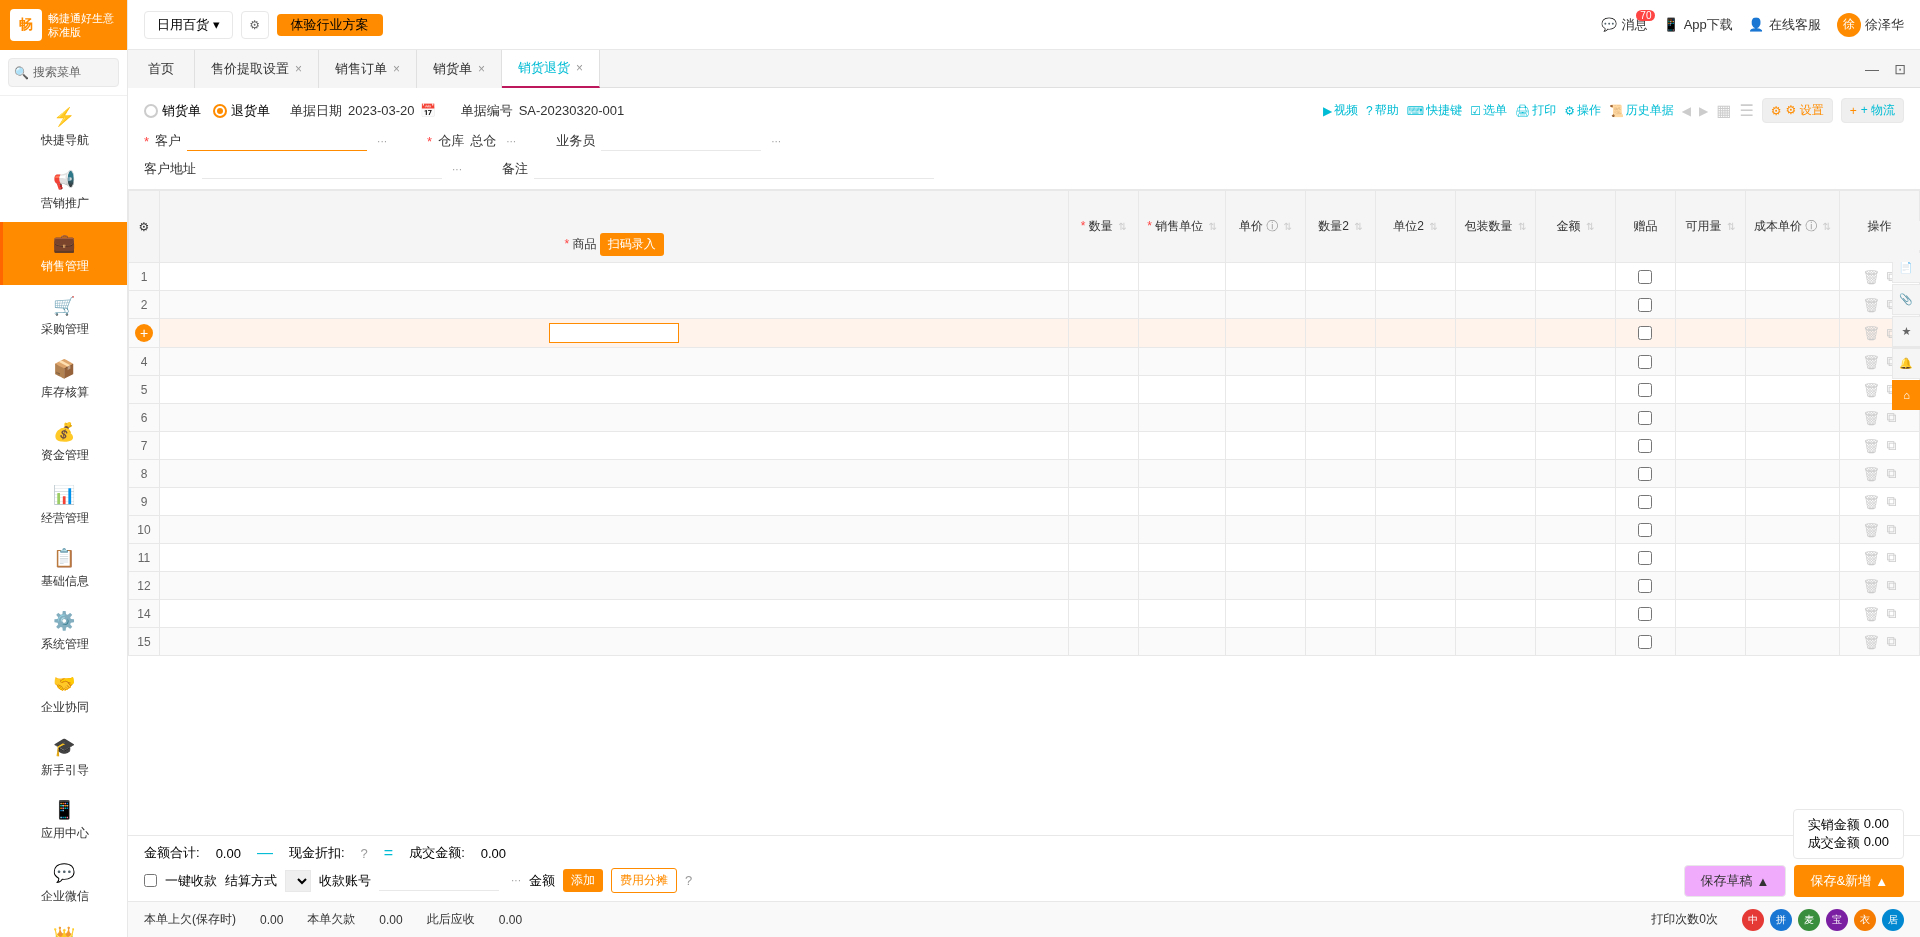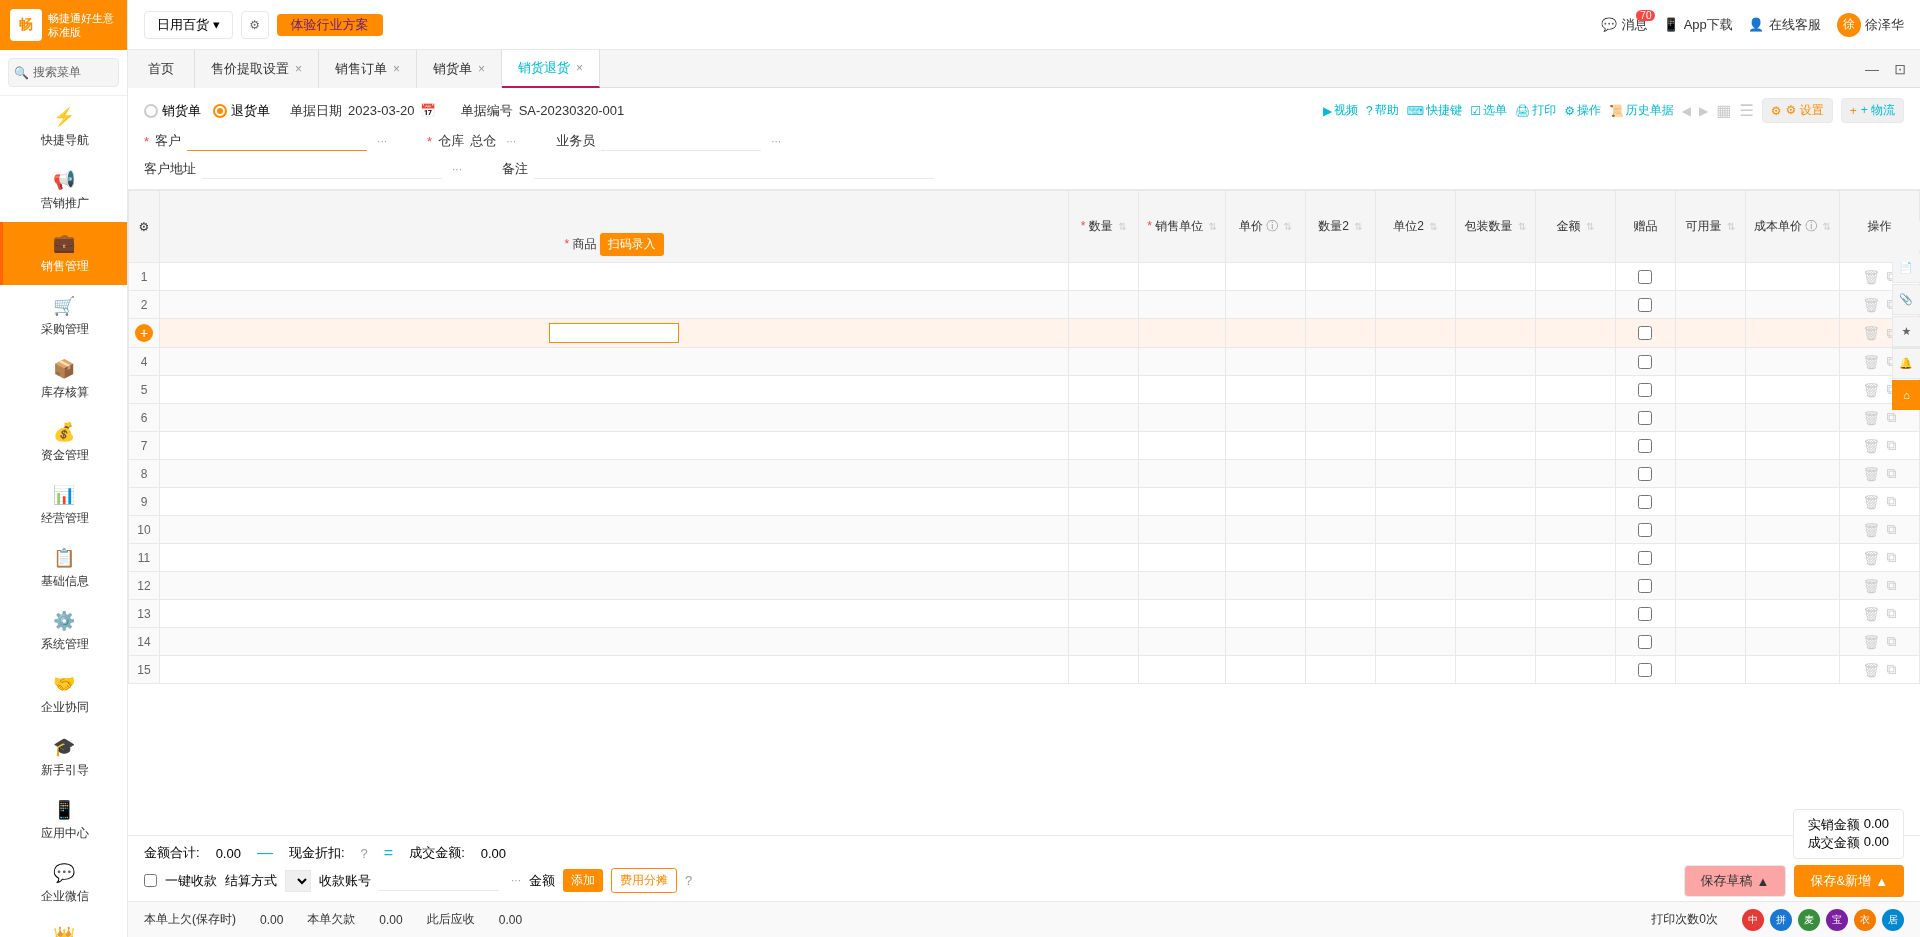--- a/index.html
+++ b/index.html
@@ -17,21 +17,21 @@
     .sidebar-item-icon { font-size: 18px; }
 
     
     .main { flex: 1; display: flex; flex-direction: column; overflow: hidden; }
 
     
     .topbar { height: 50px; background: #fff; border-bottom: 1px solid #e8e8e8; display: flex; align-items: center; justify-content: space-between; padding: 0 16px; }
     .topbar-left { display: flex; align-items: center; gap: 8px; }
     .topbar-select { display: flex; align-items: center; gap: 4px; padding: 4px 12px; border: 1px solid #e8e8e8; border-radius: 4px; background: #fff; cursor: pointer; font-size: 13px; }
     .topbar-gear { width: 28px; height: 28px; border: 1px solid #e8e8e8; border-radius: 4px; display: flex; align-items: center; justify-content: center; cursor: pointer; color: #666; }
-    .topbar-trial-btn { background: #ff8c00; color: #701a75; border: none; padding: 2px 14px; border-radius: 4px; cursor: pointer; font-size: 13px; }
+    .topbar-trial-btn { background: #ff8c00; color: #000000; border: none; padding: 2px 14px; border-radius: 4px; cursor: pointer; font-size: 13px; }
     .topbar-right { display: flex; align-items: center; gap: 16px; font-size: 13px; color: #333; }
     .topbar-msg { position: relative; cursor: pointer; display: flex; align-items: center; gap: 4px; }
     .topbar-badge { position: absolute; top: -6px; right: -8px; background: #f44; color: #fff; border-radius: 8px; font-size: 10px; padding: 0 4px; min-width: 16px; text-align: center; }
 
     
     .tabbar { height: 38px; background: #f5f5f5; display: flex; align-items: center; border-bottom: 1px solid #e0e0e0; padding-left: 0; }
     .tab { padding: 0 16px; height: 38px; display: flex; align-items: center; gap: 6px; cursor: pointer; font-size: 13px; color: #333; border-right: 1px solid #e0e0e0; background: #f5f5f5; }
     .tab:first-child { padding: 0 20px; }
     .tab.active { background: #fff; color: #00bcd4; border-bottom: 2px solid #be185d; margin-bottom: -1px; }
     .tab-close { color: #999; font-size: 12px; cursor: pointer; }
@@ -88,21 +88,21 @@
     .add-btn { background: #ff8c00; color: #fff; border: none; padding: 3px 8px; border-radius: 3px; font-size: 12px; cursor: pointer; }
     .fee-split-btn { background: #fff; border: 1px solid #ff8c00; color: #ff8c00; padding: 3px 8px; border-radius: 3px; font-size: 12px; cursor: pointer; }
 
     
     .statusbar { height: 36px; background: #f9f9f9; border-top: 1px solid #e8e8e8; display: flex; align-items: center; padding: 0 16px; gap: 24px; font-size: 12px; color: #333; }
     .statusbar-print { margin-left: auto; }
     .statusbar-icons { display: flex; align-items: center; gap: 6px; }
     .status-icon { width: 22px; height: 22px; border-radius: 50%; display: flex; align-items: center; justify-content: center; font-size: 12px; cursor: pointer; }
     .save-summary-row { display: flex; justify-content: space-between; gap: 4px; }
     .save-buttons { display: flex; gap: 8px; }
-    .save-draft-btn { background: #fca5a5; border: 1px solid #e8e8e8; padding: 6px 16px; border-radius: 4px; cursor: pointer; font-size: 13px; color: #333; display: flex; align-items: center; gap: 4px; }
+    .save-draft-btn { background: #f0abfc; border: 1px solid #e8e8e8; padding: 6px 16px; border-radius: 4px; cursor: pointer; font-size: 13px; color: #333; display: flex; align-items: center; gap: 4px; }
     .save-new-btn { background: #ff8c00; color: #fff; border: none; padding: 6px 16px; border-radius: 4px; cursor: pointer; font-size: 13px; display: flex; align-items: center; gap: 4px; }
 
     .col-gear { width: 30px; }
     .col-product { min-width: 140px; }
     .col-qty { width: 70px; }
     .col-unit { width: 80px; }
     .col-price { width: 80px; }
     .col-qty2 { width: 70px; }
     .col-unit2 { width: 80px; }
     .col-pkg { width: 80px; }
@@ -686,44 +686,20 @@
             <td></td>
             <td></td>
             <td>
               <div class="action-icons">
                 <span class="icon-delete">🗑</span>
                 <span class="icon-copy">⧉</span>
               </div>
             </td>
           </tr>
           <tr>
-            <td class="row-num">13</td>
-            <td></td>
-            <td></td>
-            <td></td>
-            <td></td>
-            <td></td>
-            <td></td>
-            <td></td>
-            <td></td>
-            <td>
-              <div class="checkbox-cell">
-                <input type="checkbox" style="width: 14px; height: 14px; cursor: pointer;">
-              </div>
-            </td>
-            <td></td>
-            <td></td>
-            <td>
-              <div class="action-icons">
-                <span class="icon-delete">🗑</span>
-                <span class="icon-copy">⧉</span>
-              </div>
-            </td>
-          </tr>
-          <tr>
             <td class="row-num">14</td>
             <td></td>
             <td></td>
             <td></td>
             <td></td>
             <td></td>
             <td></td>
             <td></td>
             <td></td>
             <td>

